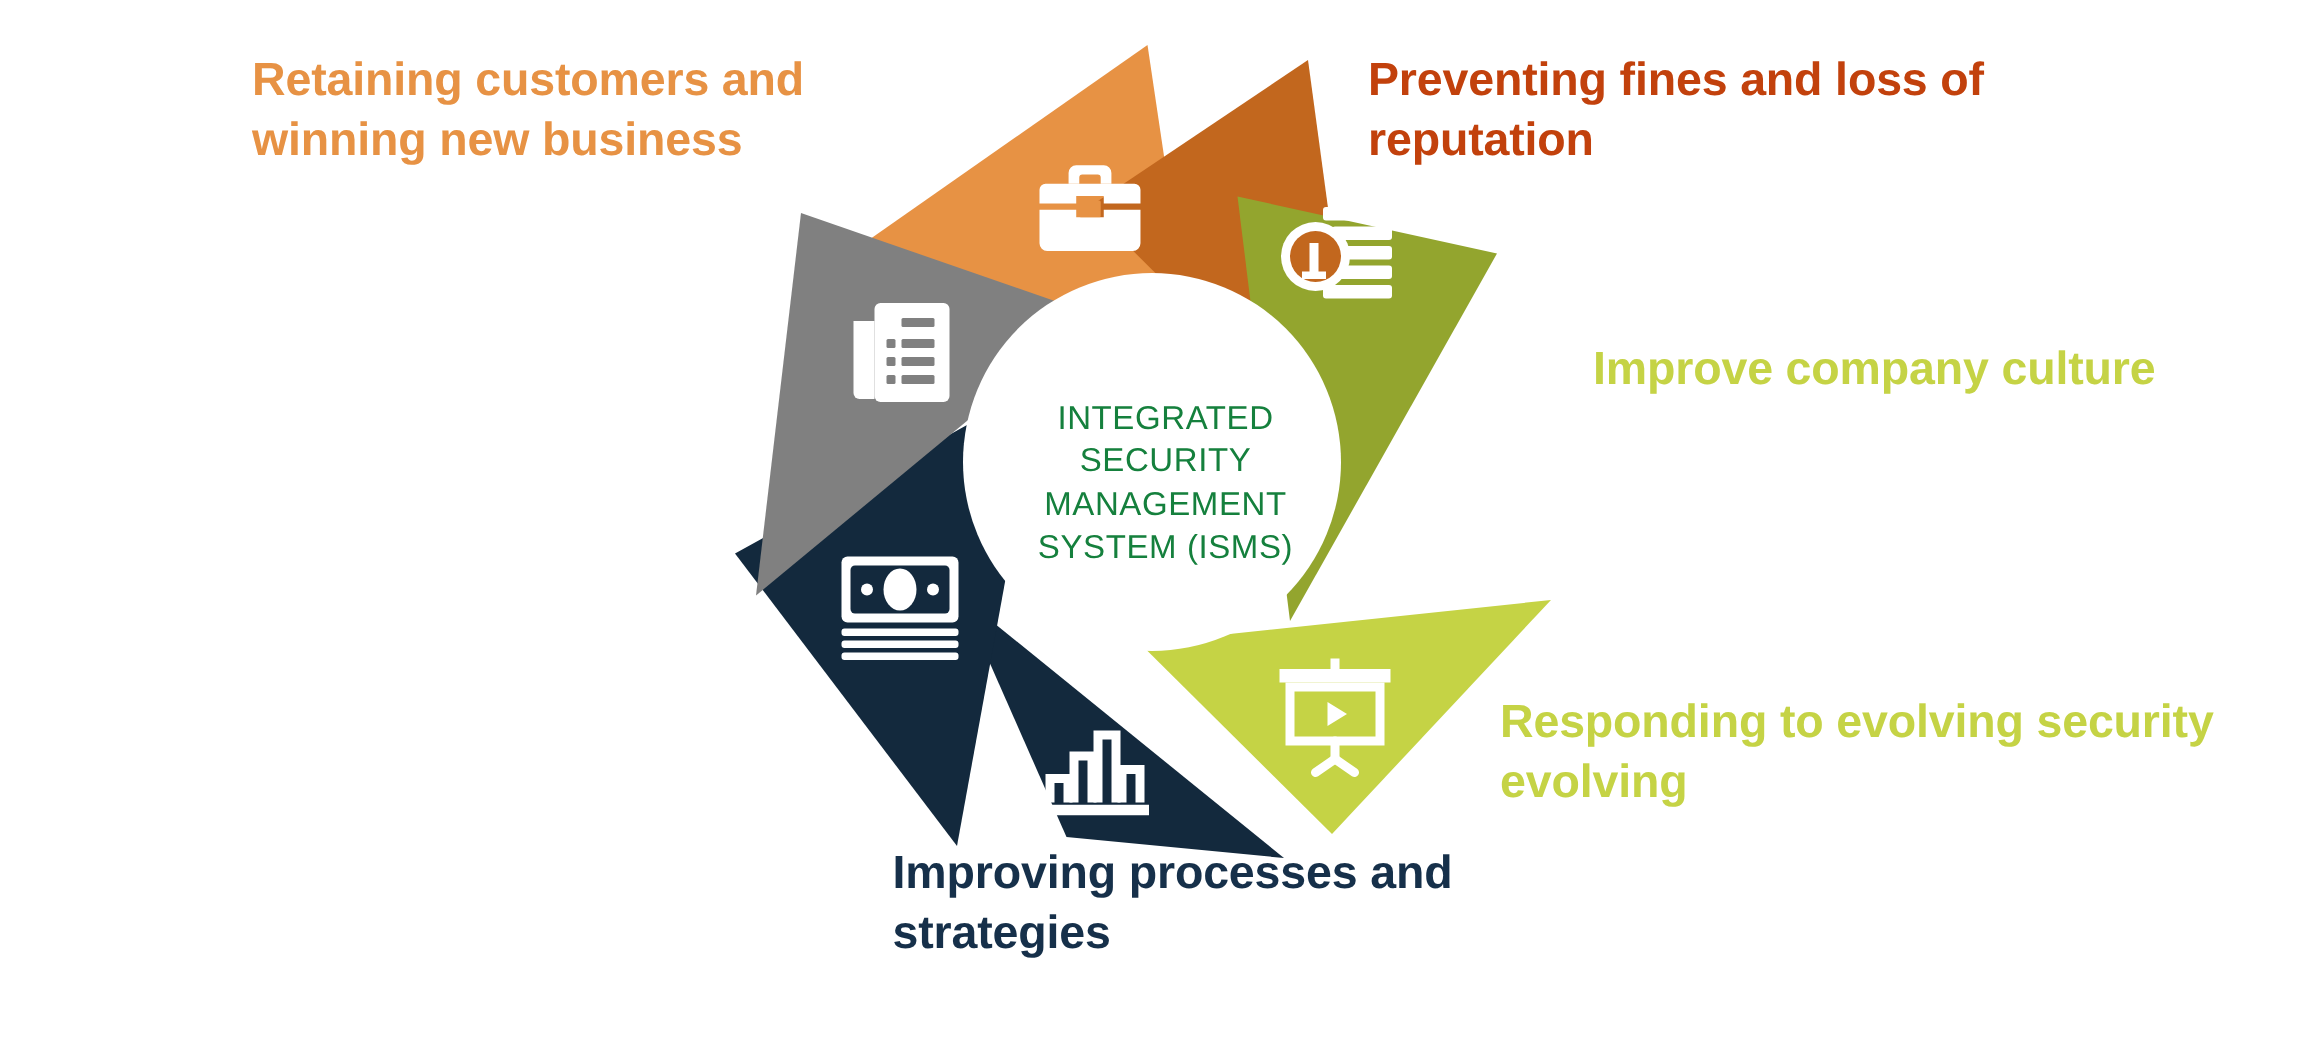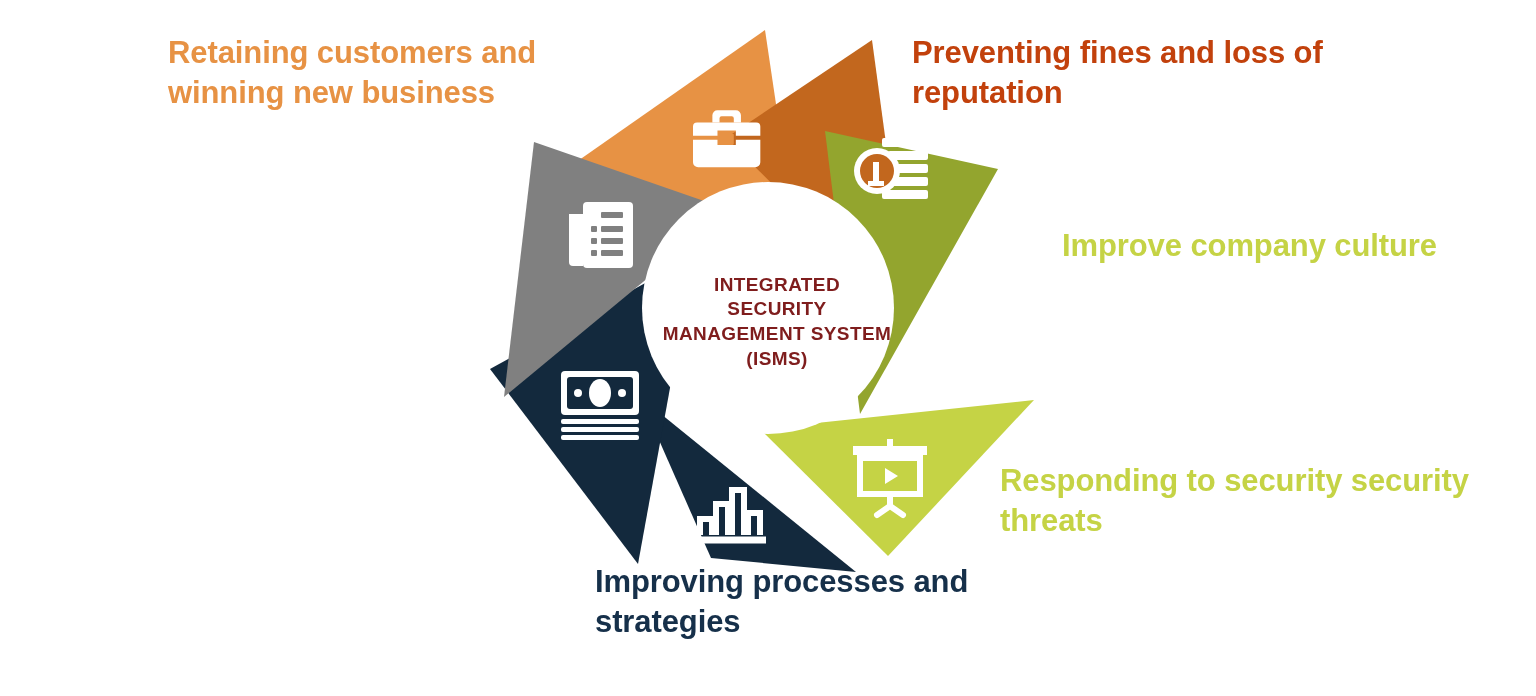--- a/index.html
+++ b/index.html
@@ -39,23 +39,23 @@
     width: 600px;
     height: 600px;
     display: flex;
     align-items: center;
     justify-content: center;
     pointer-events: none;
   }
   .center-text .ct-inner {
     width: 230px;
     text-align: center;
-    color: #7f1d1d;
-    font-weight: bold;
-    font-size: 19px;
+    color: #15803d;
+    font-weight: normal;
+    font-size: 22px;
     line-height: 1.30;
     letter-spacing: 0.4px;
     transform: translate(9px, 14px);
   }
 
   
   .label {
     position: absolute;
     font-weight: bold;
     font-size: 31px;
@@ -182,19 +182,19 @@
 SYSTEM
 (ISMS)</div>
   </div>
 
   <div class="label lbl-retaining">Retaining customers and winning new business</div>
 
   <div class="label lbl-preventing">Preventing fines and loss of reputation</div>
 
   <div class="label lbl-culture">Improve company culture</div>
 
-  <div class="label lbl-threats">Responding to security security threats</div>
+  <div class="label lbl-threats">Responding to evolving security evolving</div>
 
   <div class="label lbl-processes">Improving processes and strategies</div>
 
 
 
 </div>
 
 </body></html>

